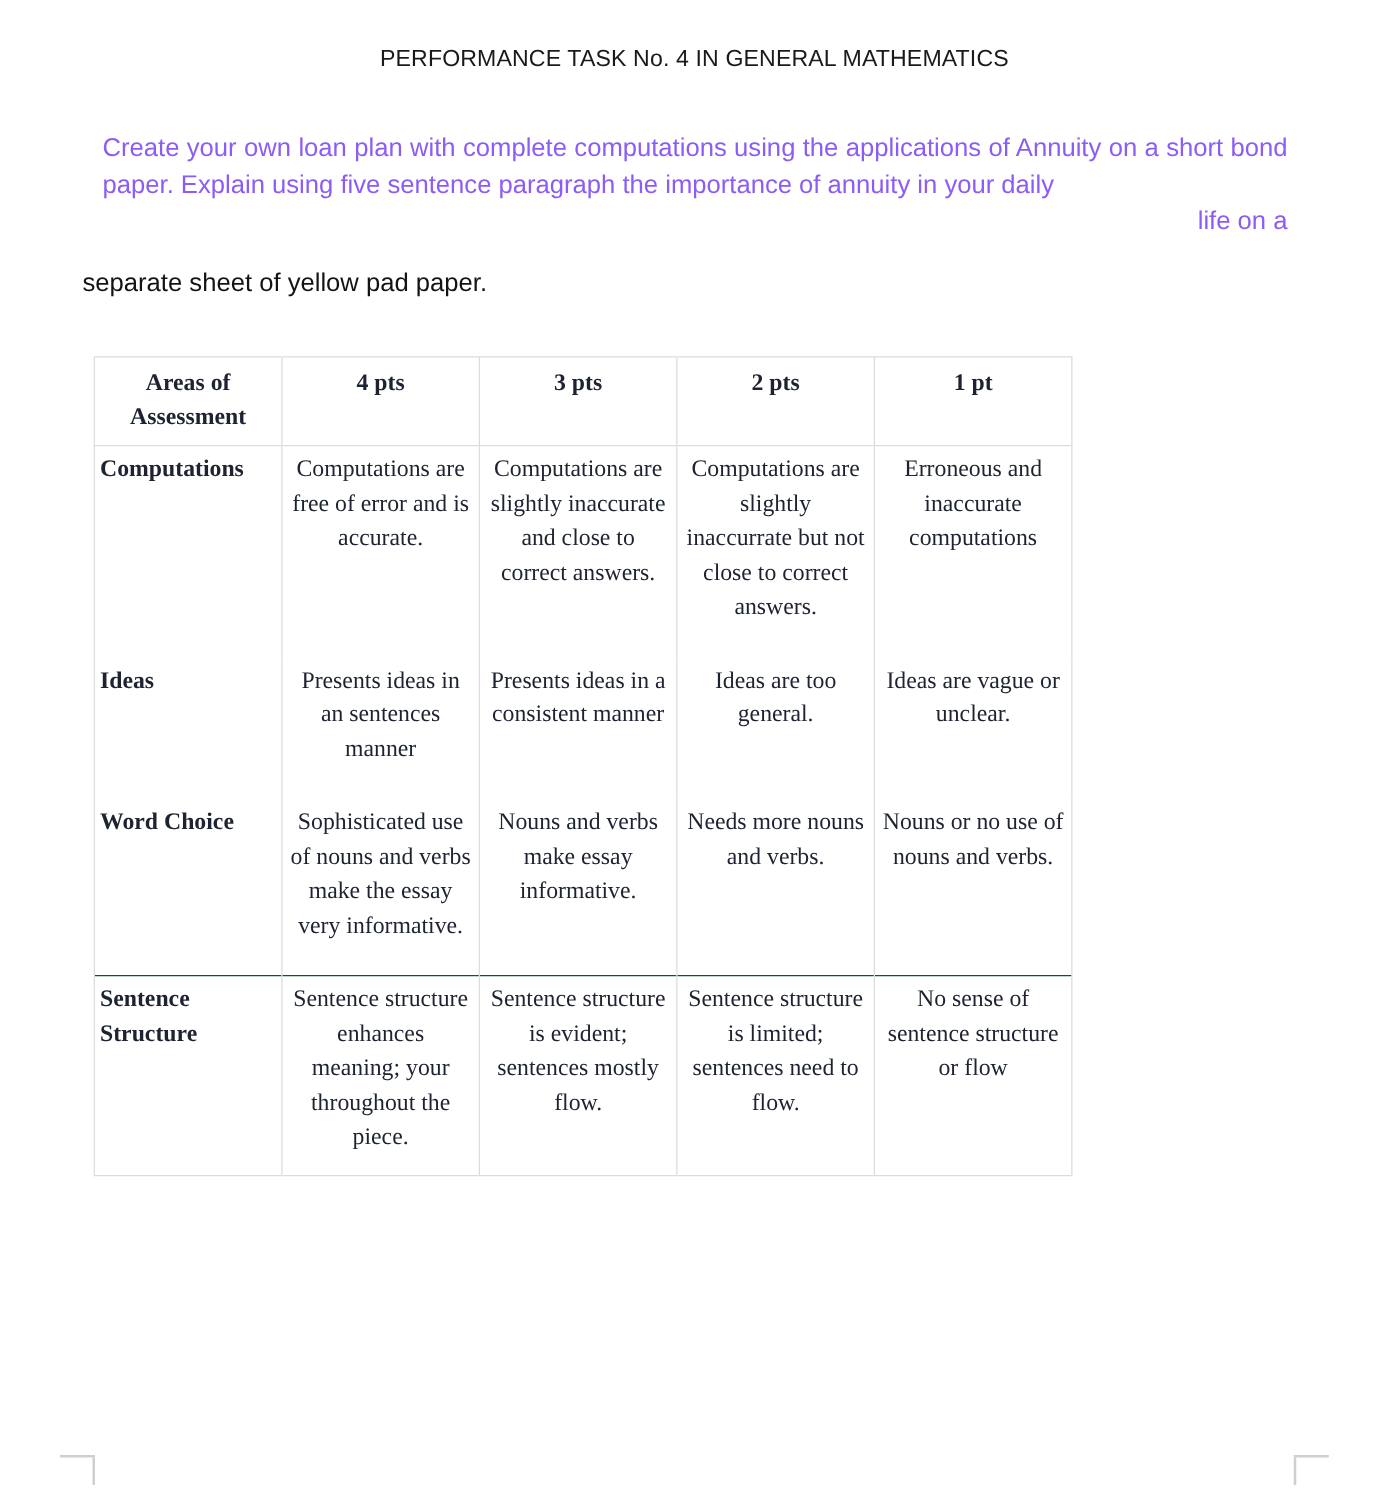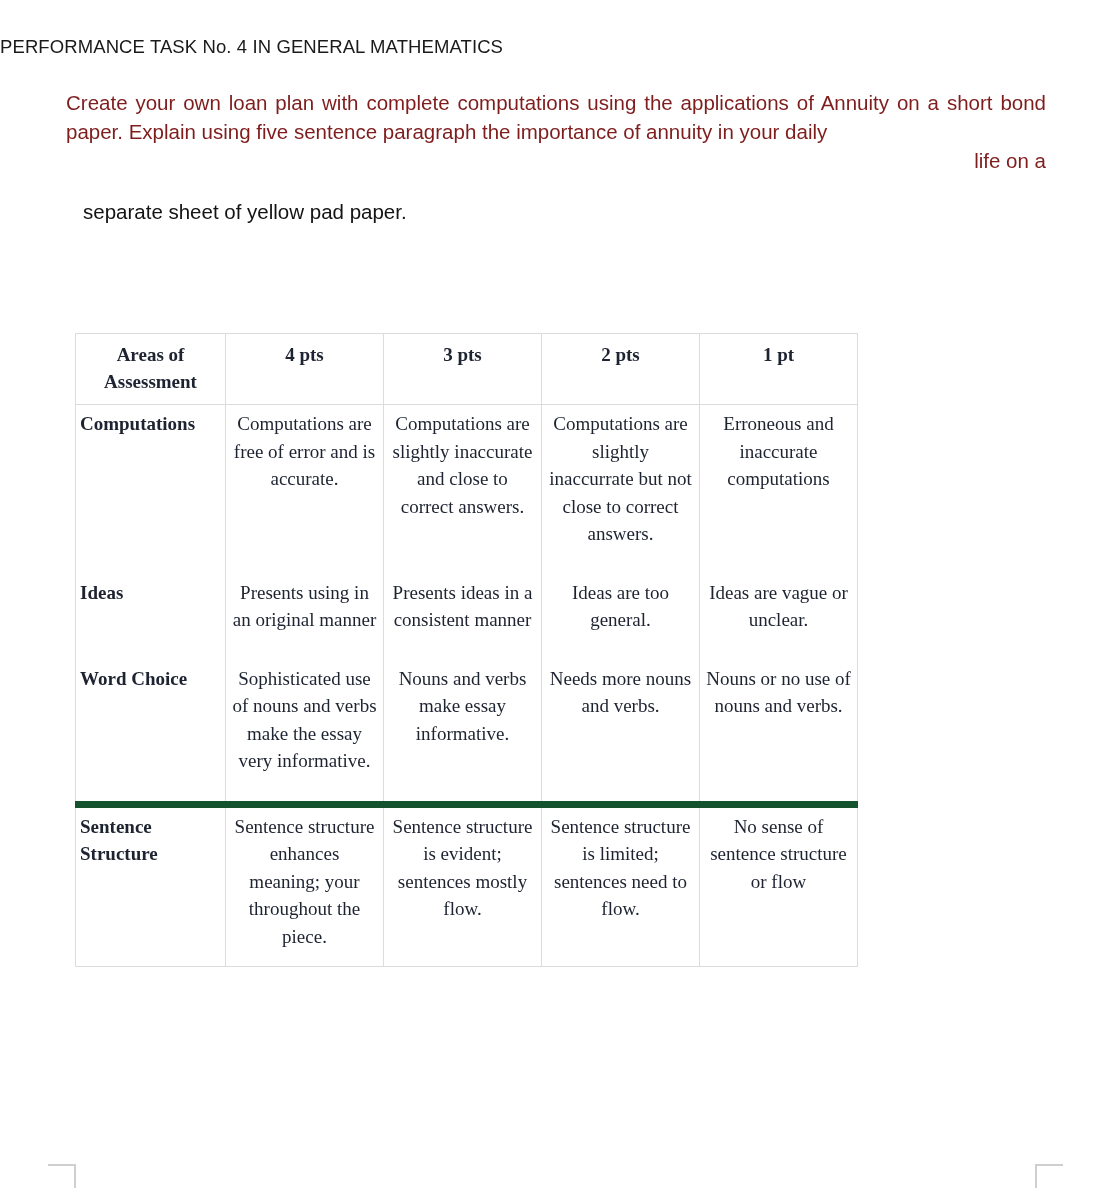--- a/index.html
+++ b/index.html
@@ -21,69 +21,69 @@
     inset: 0;
     background: #ffffff;
   }
 
   
   .doc-title {
     position: absolute;
     top: 36px;
     left: 0;
     width: 1111px;
+    text-align: center;
     font-size: 18.5px;
     letter-spacing: 0.1px;
     color: #1a1a1a;
     font-family: "Liberation Sans", sans-serif;
   }
 
   
   .body-block {
     position: absolute;
     top: 88px;
     left: 66px;
     width: 980px;
   }
   .para-justified {
     text-align: justify;
     text-justify: inter-word;
     font-size: 20.5px;
     line-height: 29px;
-    color: #7f1d1d;
-    margin: 0;
+    color: #8b5cf6;
+    margin: 16px;
   }
   .para-justified .last-line {
     display: block;
     text-align: right;
   }
   .para-plain {
     text-align: left;
     font-size: 20.5px;
     line-height: 29px;
     color: #131313;
-    margin: 17px;
+    margin: 0;
   }
   .para-gap-small { height: 5px; }
   .para-gap-large { height: 28px; }
 
   
   .rubric-wrap {
     position: absolute;
     top: 285px;
     left: 75px;
     width: 783px;
   }
   table.rubric {
     border-collapse: collapse;
     width: 783px;
     table-layout: fixed;
     font-family: "Liberation Serif", serif;
     color: #1d2330;
-    margin-top: 48px;
   }
   table.rubric col.c-area  { width: 150px; }
   table.rubric col.c-pts   { width: 158px; }
 
   table.rubric th,
   table.rubric td {
     border-left: 1px solid #dcdcdc;
     border-right: 1px solid #dcdcdc;
     padding: 0;
     vertical-align: top;
@@ -123,21 +123,21 @@
     padding-left: 4px;
     padding-right: 12px;
     white-space: normal;
   }
   
   .rubric tbody tr.criterion > td { padding-bottom: 26px; }
   .rubric tbody tr.criterion.last > td { padding-bottom: 16px; }
 
   
   .rubric tbody tr.ruled > td {
-    border-top: 7px solid #14532d;
+    border-top: 1px solid #14532d;
   }
 
   
   .crop-mark {
     position: absolute;
     width: 28px;
     height: 22px;
     border-color: #cfcfcf;
     border-style: solid;
   }
@@ -211,21 +211,21 @@
         <tr class="criterion">
           <td class="label">Computations</td>
           <td>Computations are free of error and is accurate.</td>
           <td>Computations are slightly inaccurate and close to correct answers.</td>
           <td>Computations are slightly inaccurrate but not close to correct answers.</td>
           <td>Erroneous and inaccurate computations</td>
         </tr>
 
         <tr class="criterion">
           <td class="label">Ideas</td>
-          <td>Presents using in an original manner</td>
+          <td>Presents ideas in an sentences manner</td>
           <td>Presents ideas in a consistent manner</td>
           <td>Ideas are too general.</td>
           <td>Ideas are vague or unclear.</td>
         </tr>
 
 
         <tr class="criterion">
           <td class="label">Word Choice</td>
           <td>Sophisticated use of nouns and verbs make the essay very informative.</td>
           <td>Nouns and verbs make essay informative.</td>

